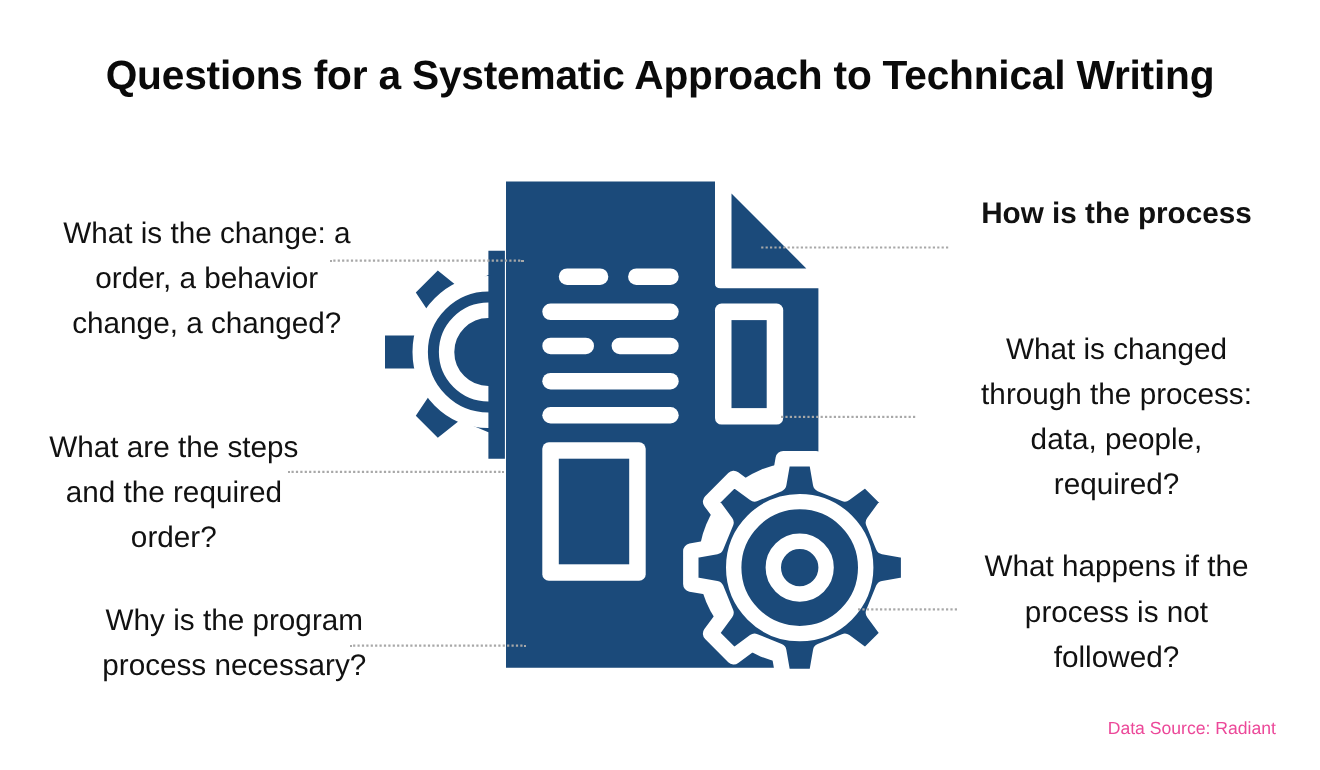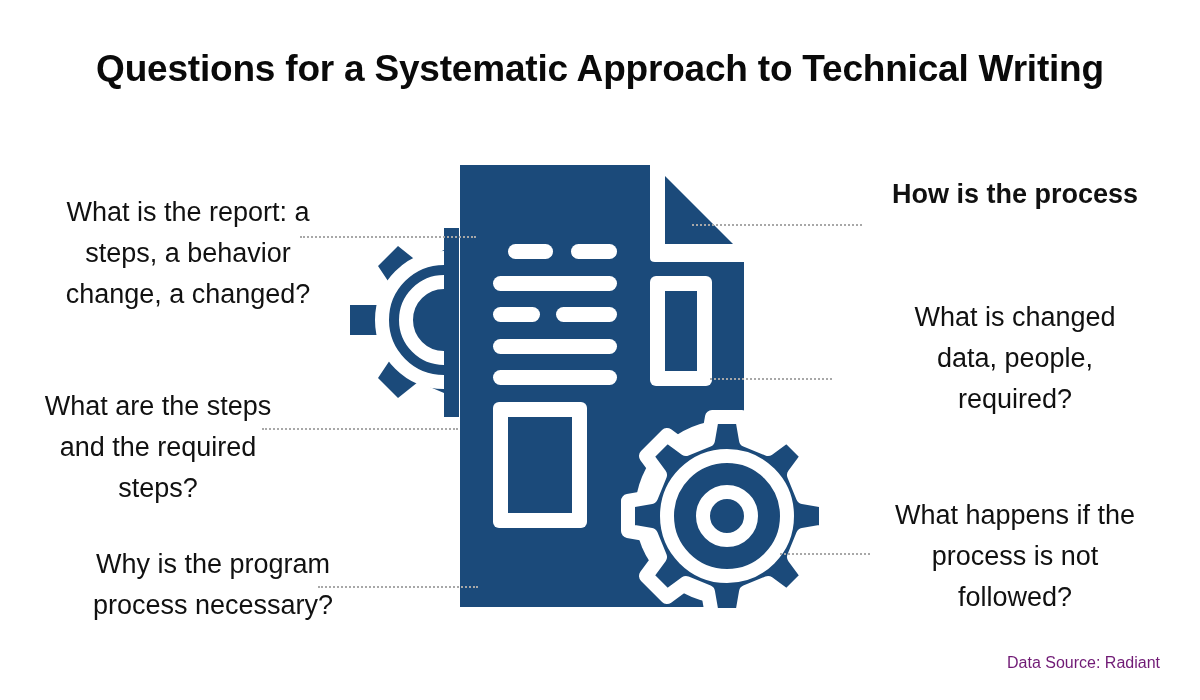--- a/index.html
+++ b/index.html
@@ -3,21 +3,21 @@
 <meta charset="utf-8">
 <style>
   html, body { margin: 0; padding: 0; background: #ffffff; }
   body { width: 1200px; height: 700px; position: relative; overflow: hidden;
          font-family: "Liberation Sans", "DejaVu Sans", sans-serif; color: #111111; }
   .title { position: absolute; left: 0; width: 1200px; top: 48px; text-align: center;
            font-weight: 700; font-size: 37px; letter-spacing: -0.2px; color: #0a0a0a; }
   .q { position: absolute; text-align: center; font-size: 27px; line-height: 41px; color: #111; }
   .q span { display: block; }
   .dots { position: absolute; height: 0; border-top: 2px dotted #a8a8a8; }
-  .source { position: absolute; right: 40px; top: 654px; font-size: 16px; color: #701a75; }
+  .source { position: absolute; right: 40px; top: 654px; font-size: 16px; color: #ec4899; }
   svg.illus { position: absolute; left: 0; top: 0; }
 </style>
 </head>
 <body>
 
 <div class="title">Questions for a Systematic Approach to Technical Writing</div>
 
 <svg class="illus" width="1200" height="700" viewBox="0 0 1200 700">
   <g>
     <path d="M460 165 L650 165 L650 258 Q650 262 655 262 L744 262 L744 607 L460 607 Z" fill="#1b4a7a"></path>
@@ -50,39 +50,40 @@
 </svg>
 
 <div class="dots" style="left:300px; top:236px; width:176px;"></div>
 <div class="dots" style="left:262px; top:428px; width:196px;"></div>
 <div class="dots" style="left:318px; top:586px; width:160px;"></div>
 <div class="dots" style="left:692px; top:224px; width:170px;"></div>
 <div class="dots" style="left:710px; top:378px; width:122px;"></div>
 <div class="dots" style="left:780px; top:553px; width:90px;"></div>
 
 <div class="q" style="left:18px; width:340px; top:192px;">
-  <span>What is the report: a</span>
-  <span>steps, a behavior</span>
+  <span>What is the change: a</span>
+  <span>order, a behavior</span>
   <span>change, a changed?</span>
 </div>
 <div class="q" style="left:0px; width:316px; top:386px;">
   <span>What are the steps</span>
   <span>and the required</span>
-  <span>steps?</span>
+  <span>order?</span>
 </div>
 <div class="q" style="left:58px; width:310px; top:544px;">
   <span>Why is the program</span>
   <span>process necessary?</span>
 </div>
 
 <div class="q" style="left:860px; width:310px; top:174px;font-weight:bold;">
   <span>How is the process</span>
 </div>
 <div class="q" style="left:855px; width:320px; top:297px;">
   <span>What is changed</span>
+  <span>through the process:</span>
   <span>data, people,</span>
   <span>required?</span>
 </div>
 <div class="q" style="left:860px; width:310px; top:495px;">
   <span>What happens if the</span>
   <span>process is not</span>
   <span>followed?</span>
 </div>
 
 <div class="source">Data Source: Radiant</div>

